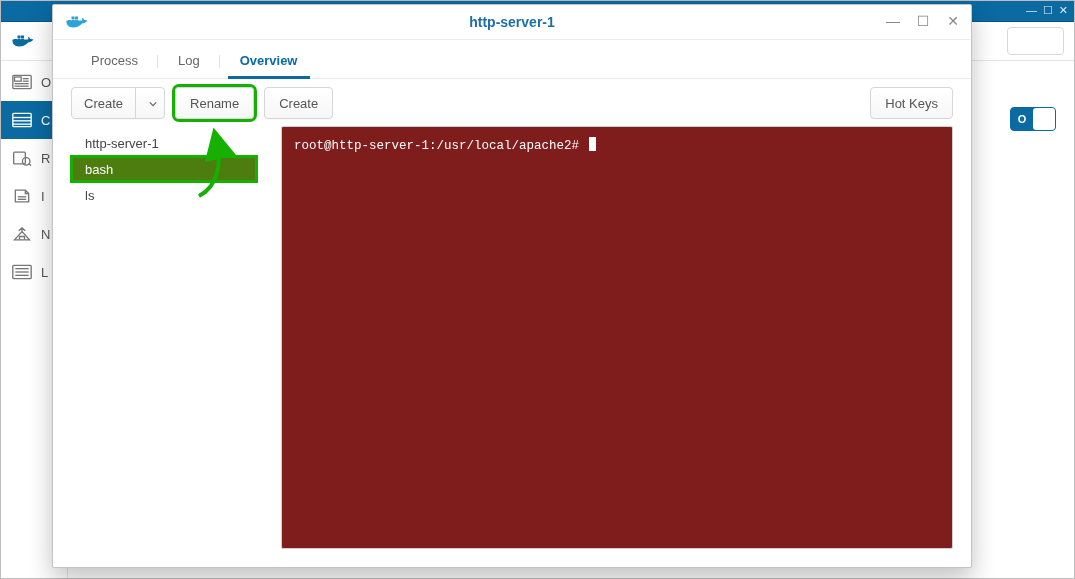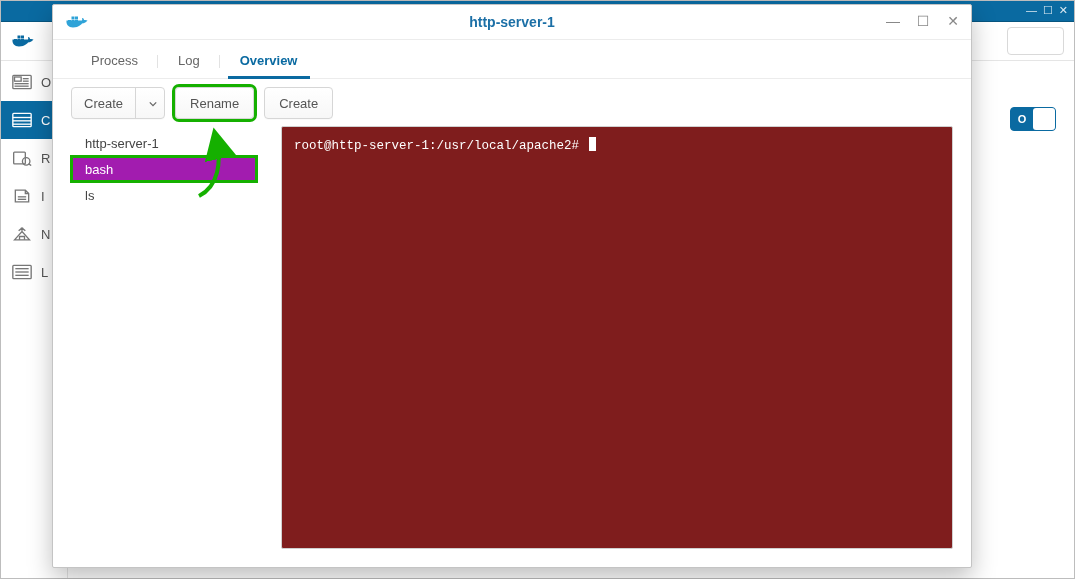--- a/index.html
+++ b/index.html
@@ -42,21 +42,21 @@
   .btn.split .main{padding:0 12px;height:100%;display:flex;align-items:center;border-right:1px solid #d6d6d6}
   .btn.split .caret{width:22px;height:100%;display:flex;align-items:center;justify-content:center}
   .caret svg{width:8px;height:8px}
   .btn.rename-hl{outline:3px solid #15b000;border-radius:4px}
   .spacer{flex:1}
   .hotkeys{height:30px;padding:0 14px;border:1px solid #d6d6d6;border-radius:4px;background:linear-gradient(#fff,#f7f7f7);color:#555;display:flex;align-items:center}
 
   .dlg-body{position:absolute;top:121px;left:0;right:0;bottom:10px;display:flex;padding:0 18px 8px 18px;gap:24px}
   .term-list{width:186px;padding-top:4px}
   .term-list .row{height:26px;display:flex;align-items:center;padding:0 14px;color:#444;border-radius:0}
-  .term-list .row.selected{background:#a21caf;color:#fff;position:relative}
+  .term-list .row.selected{background:#4d7c0f;color:#fff;position:relative}
   .term-list .row.bash-hl{outline:3px solid #15b000;outline-offset:-2px}
 
   .term-panel{flex:1;border:1px solid #d0d0d0;border-radius:2px;background:#7f1d1d;position:relative;padding:10px 12px;font-family:Menlo,Consolas,"Courier New",monospace;font-size:12.5px;color:#fff;line-height:1.5}
   .prompt{white-space:pre}
   .cursor{display:inline-block;width:7px;height:14px;background:#fff;vertical-align:-2px;margin-left:2px}
 
   
   .arrow{position:absolute;left:118px;top:15px;width:40px;height:80px;pointer-events:none}
   .arrow svg{overflow:visible}
 
@@ -205,20 +205,23 @@
             </svg></span>
       </span>
     </div>
     <div class="btn rename-hl">
       <span>Rename</span>
     </div>
     <div class="btn">
       <span>Create</span>
     </div>
     <div class="spacer"></div>
+    <div class="hotkeys">
+      <span>Hot Keys</span>
+    </div>
   </div>
 
   <div class="dlg-body">
     <div class="term-list" style="position:relative">
       <div class="row">http-server-1</div>
       <div class="row selected bash-hl">bash</div>
       <div class="row">ls</div>
 
       <div class="arrow">
         <svg width="40" height="80">

